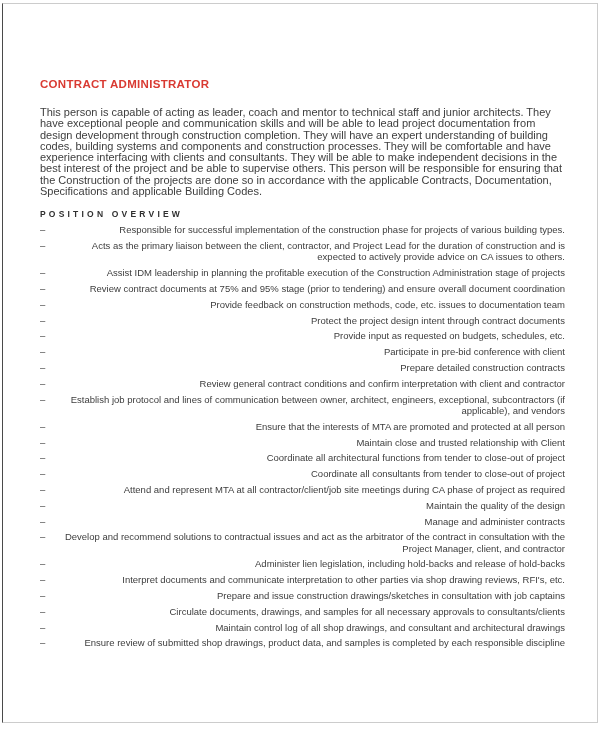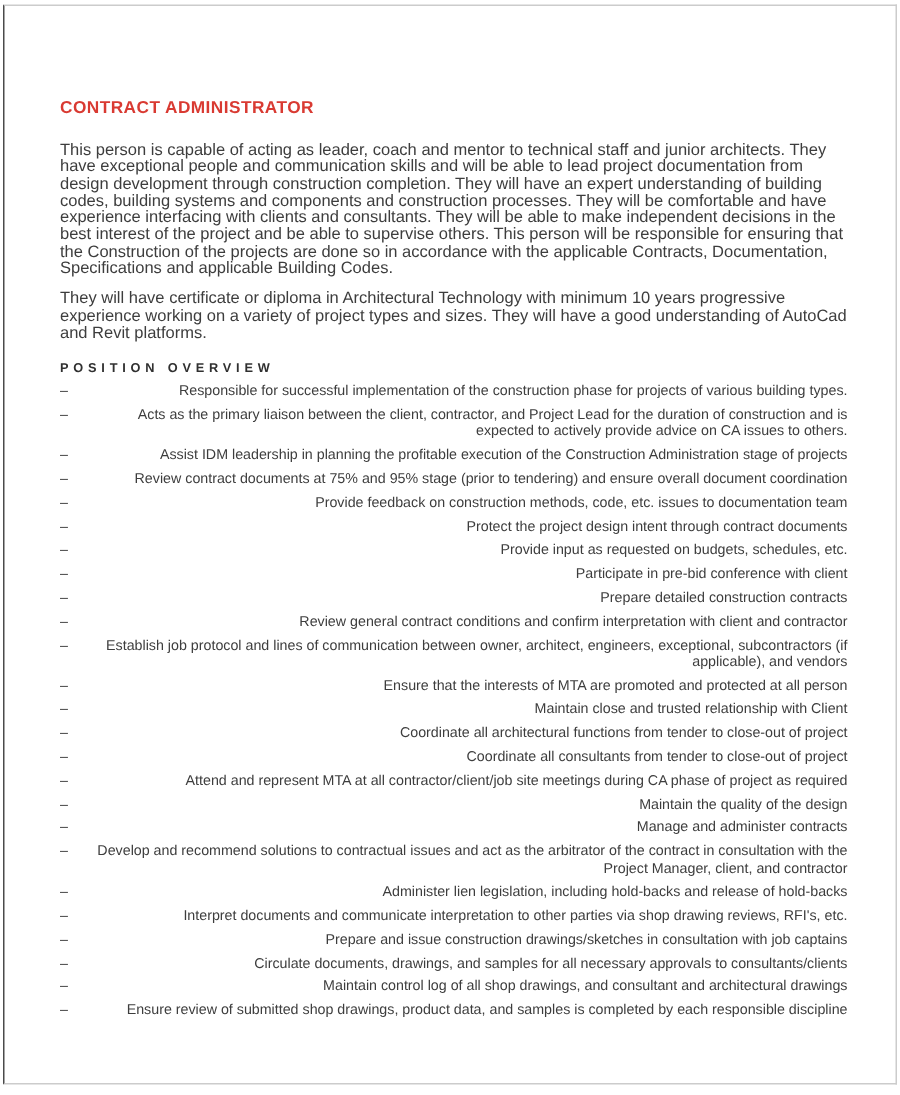--- a/index.html
+++ b/index.html
@@ -17,21 +17,21 @@
   }
   .page-frame {
     position: absolute;
     left: 2px; top: 3px; right: 2px; bottom: 7px;
     border: 1px solid #cccccc;
     border-left-color: #4a4a4a;
     pointer-events: none;
   }
   .content {
     position: absolute;
-    left: 40px; top: 66px;
+    left: 40px; top: 78px;
     width: 525px;
   }
   h1.doc-title {
     font-size: 11.5px;
     font-weight: bold;
     color: var(--title-red);
     letter-spacing: 0.3px;
     margin: 0 0 17px 0;
   }
   h2.section-heading {
@@ -67,21 +67,20 @@
 
 <div>
   <div class="page-frame"></div>
 
   <div class="content">
     <h1 class="doc-title">CONTRACT ADMINISTRATOR</h1>
 
 
     <p class="body-para">This person is capable of acting as leader, coach and mentor to technical staff and junior architects. They have exceptional people and communication skills and will be able to lead project documentation from design development through construction completion. They will have an expert understanding of building codes, building systems and components and construction processes. They will be comfortable and have experience interfacing with clients and consultants. They will be able to make independent decisions in the best interest of the project and be able to supervise others. This person will be responsible for ensuring that the Construction of the projects are done so in accordance with the applicable Contracts, Documentation, Specifications  and applicable Building Codes.</p>
 
-    <p class="body-para">They will have certificate or diploma in Architectural Technology with minimum 10 years progressive experience working on a variety of project types and sizes. They will have a good understanding of AutoCad and Revit platforms.</p>
 
     <h2 class="section-heading overview">POSITION OVERVIEW</h2>
 
     <ul class="bullet-list">
   <li>
     <span class="dash">–</span>
     <span class="txt">Responsible for successful implementation of the construction phase for projects of various building types.</span>
   </li>
 
   <li>

